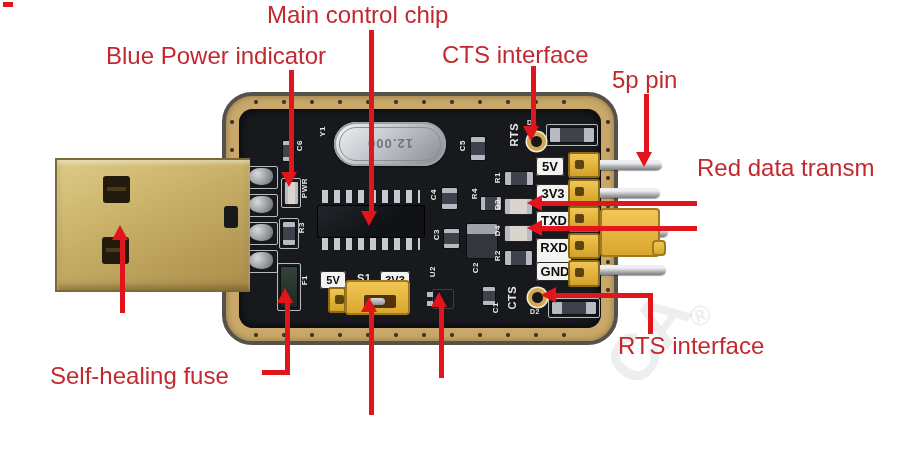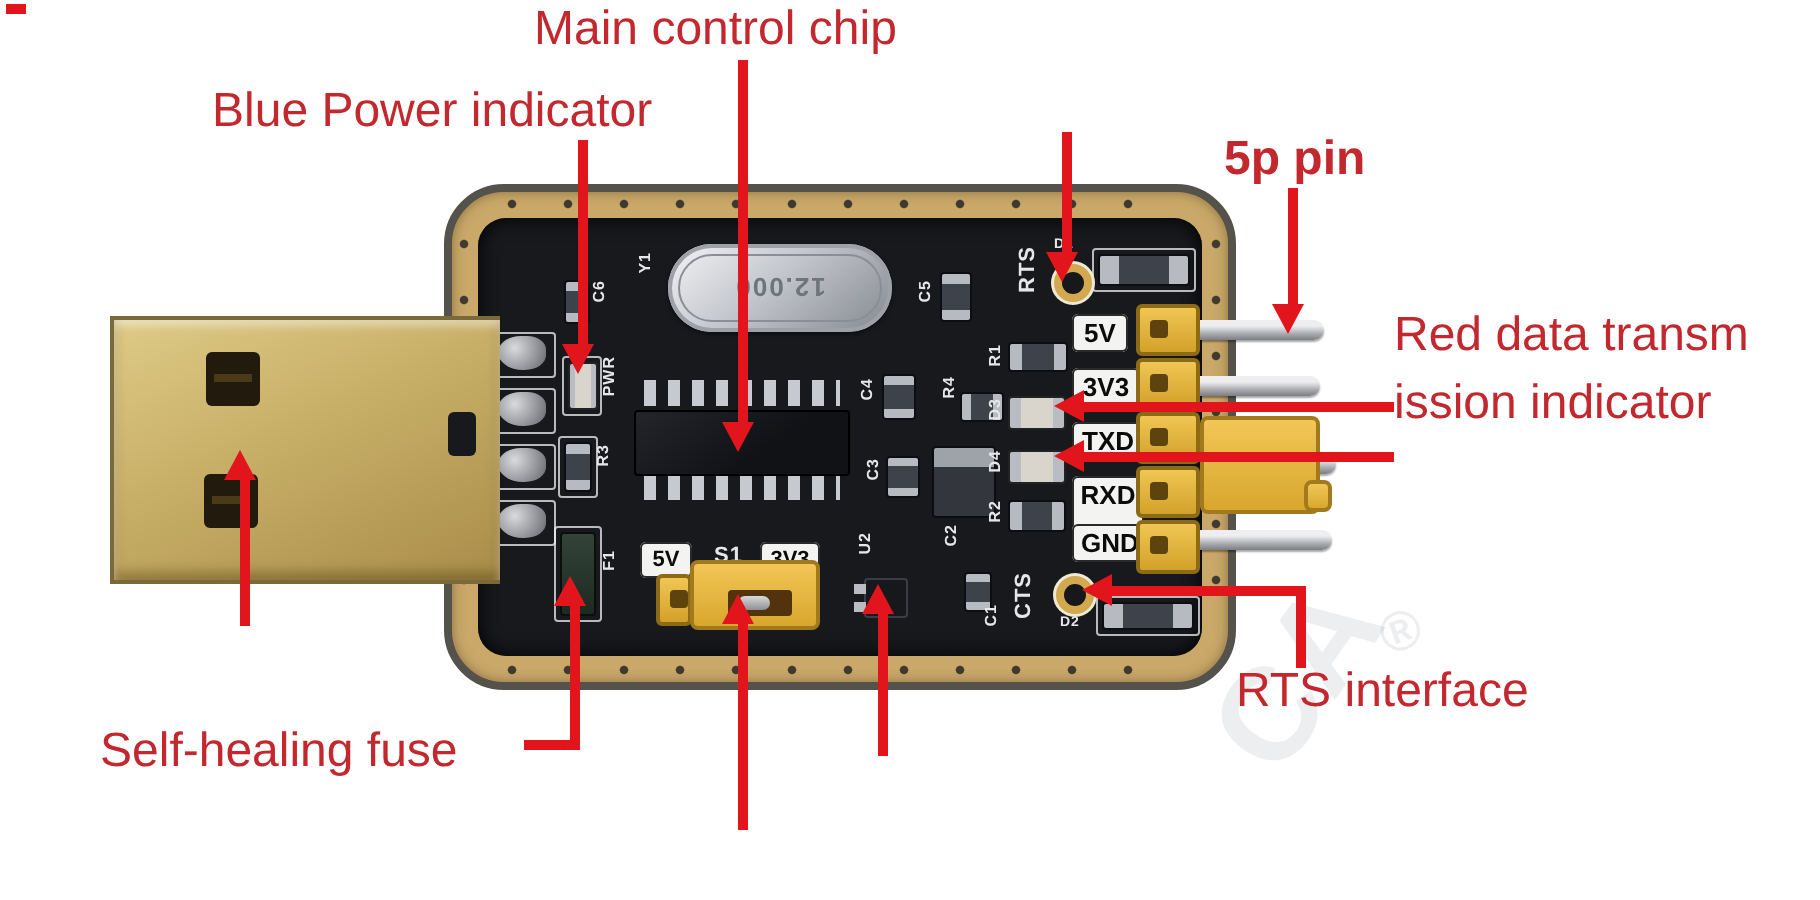--- a/index.html
+++ b/index.html
@@ -222,21 +222,21 @@
   <div class="arr up" style="left:277px;top:288px;"></div>
 
   <div class="lv" style="left:439px;top:306px;height:72px;"></div>
   <div class="arr up" style="left:431px;top:292px;"></div>
 
   <div class="lv" style="left:369px;top:312px;height:103px;"></div>
   <div class="arr up" style="left:361px;top:297px;"></div>
 
   <div class="rl" style="left:267px;top:0px;">Main control chip</div>
   <div class="rl" style="left:106px;top:41px;">Blue Power indicator</div>
-  <div class="rl" style="left:612px;top:65px;font-weight:bold;">5p pin</div>
+  <div class="rl" style="left:442px;top:40px;">CTS interface</div>
+  <div class="rl" style="left:612px;top:65px;">5p pin</div>
   <div class="rl rl2" style="left:697px;top:151px;">
     <span>Red data transm</span>
-    <span>ission indicator</span>
   </div>
   <div class="rl" style="left:618px;top:331px;">RTS interface</div>
   <div class="rl" style="left:50px;top:361px;">Self-healing fuse</div>
 
 </div>
 
 </body></html>

